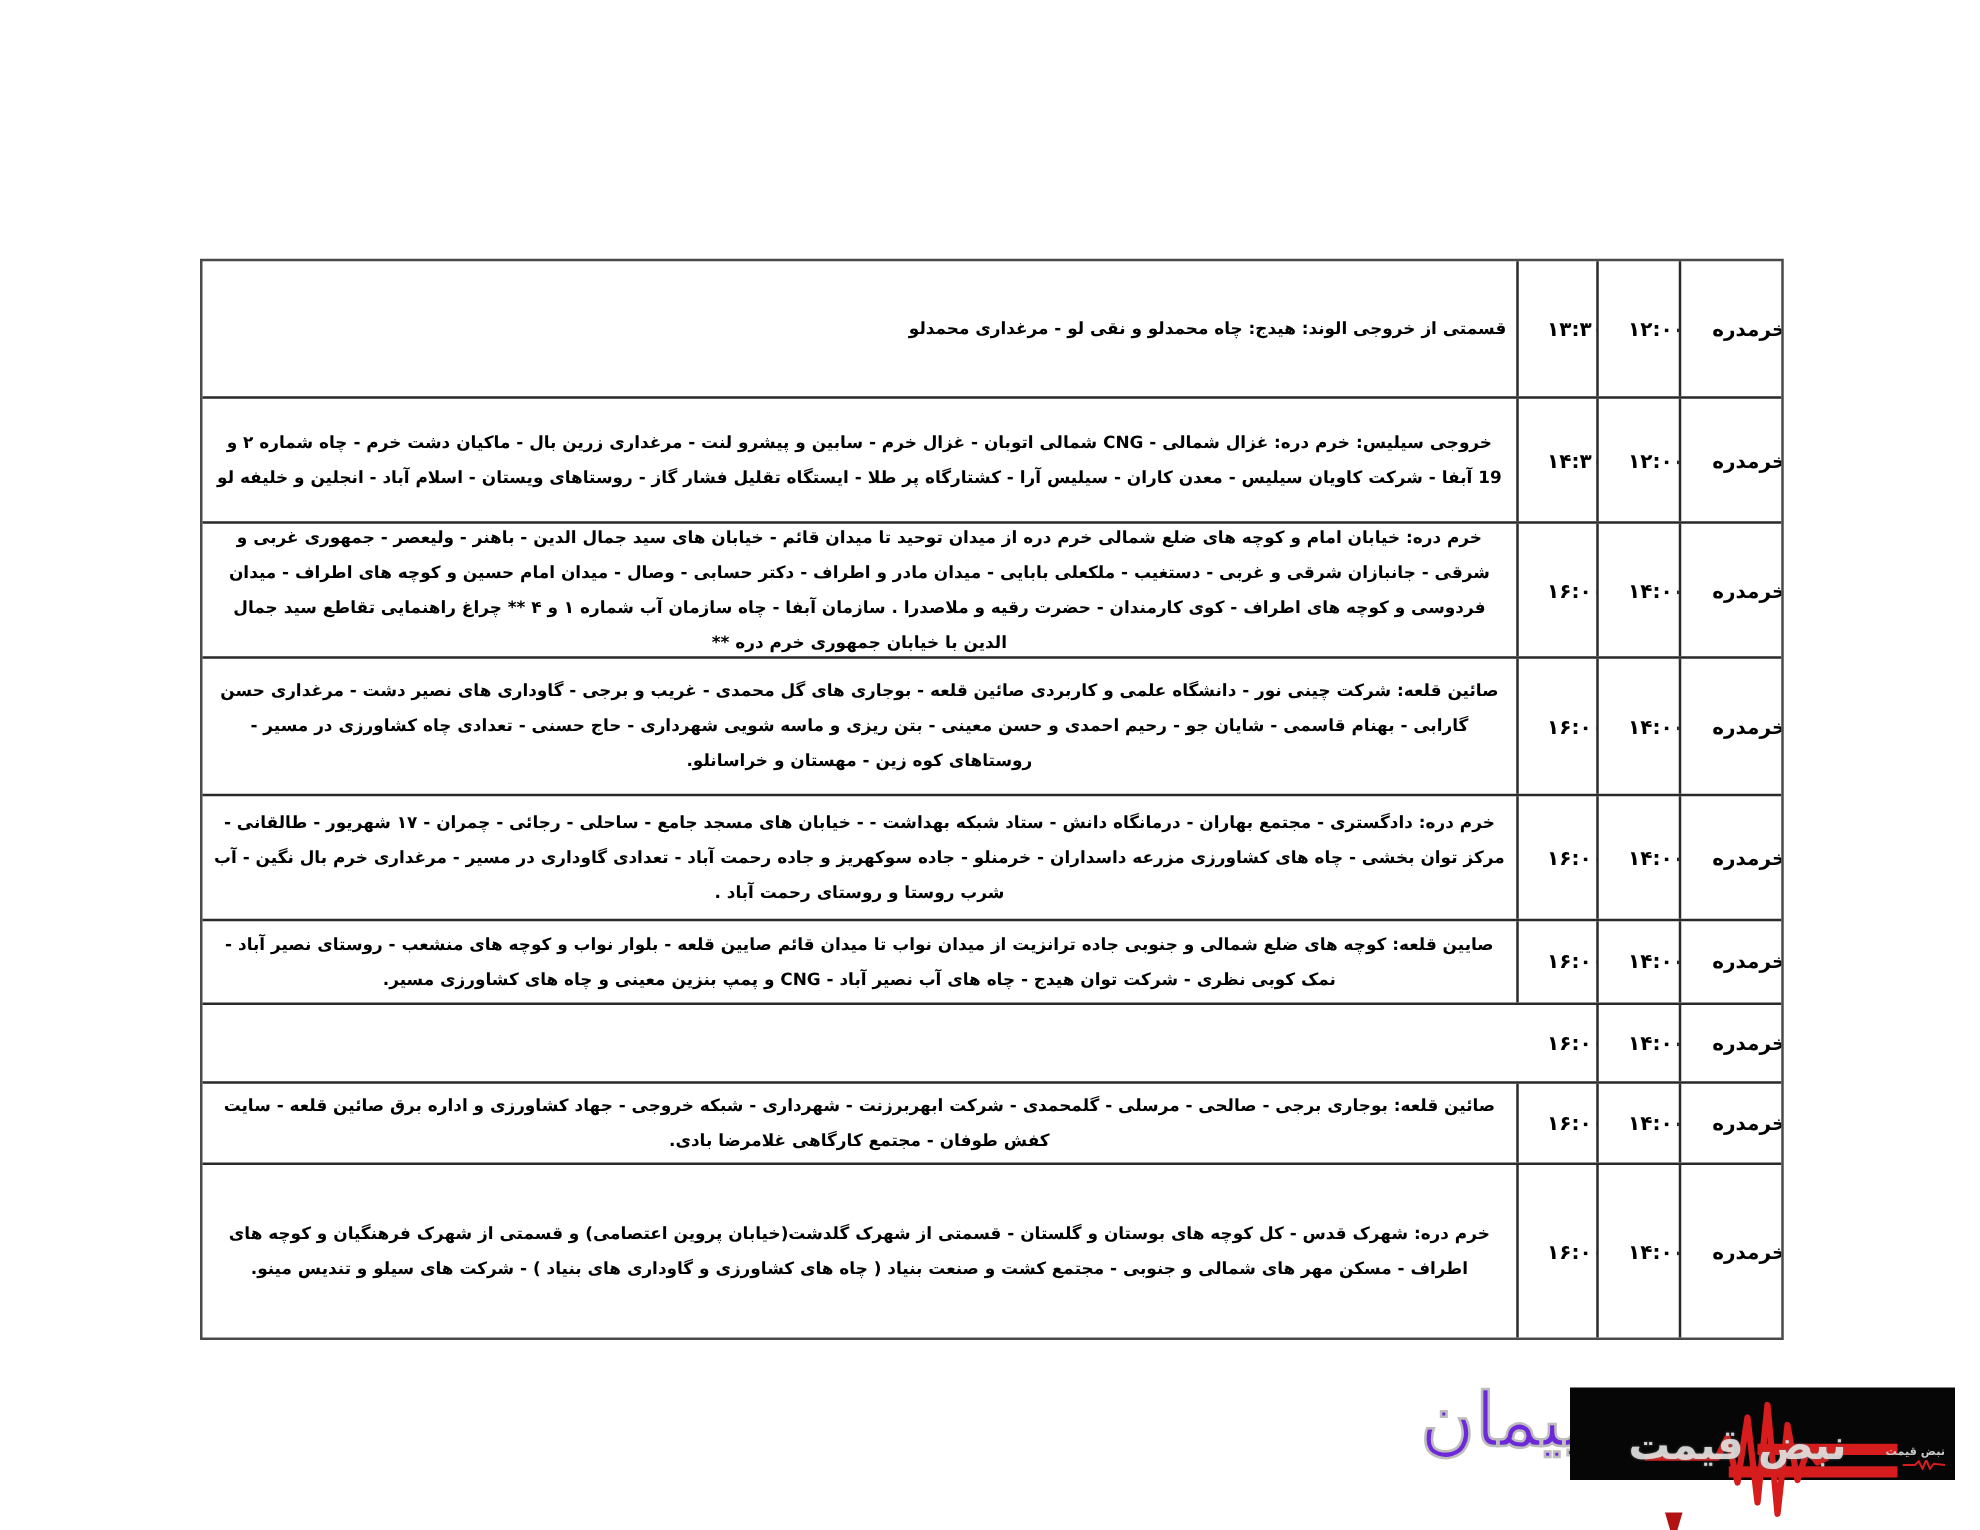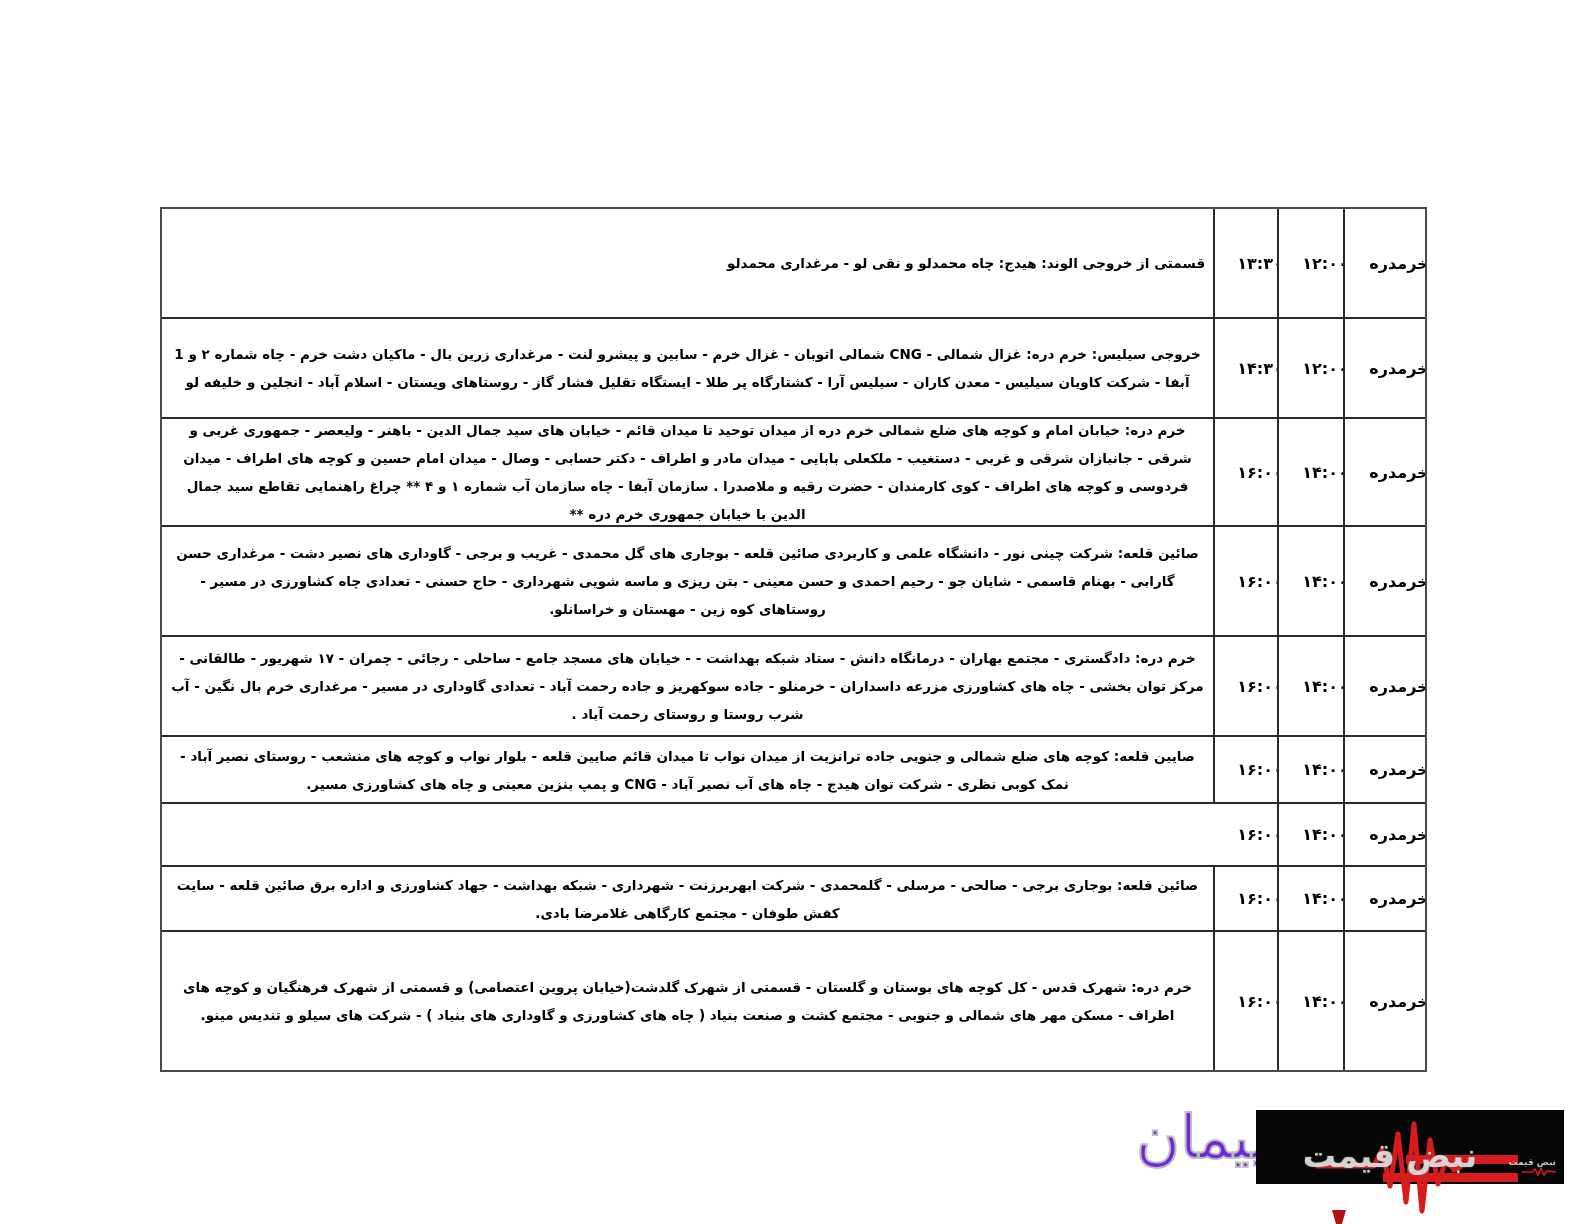--- a/index.html
+++ b/index.html
@@ -62,21 +62,21 @@
     <div class="t-row" style="height: 108px;">
       <div class="cell city-cell">خرمدره</div>
       <div class="cell time-cell">۱۲:۰۰</div>
       <div class="cell time-cell">۱۳:۳۰</div>
       <div class="cell desc-cell" style="text-align: right;">قسمتی از خروجی الوند: هیدج: چاه محمدلو  و نقی لو - مرغداری محمدلو</div>
     </div>
     <div class="t-row" style="height: 100px;">
       <div class="cell city-cell">خرمدره</div>
       <div class="cell time-cell">۱۲:۰۰</div>
       <div class="cell time-cell">۱۴:۳۰</div>
-      <div class="cell desc-cell">خروجی سیلیس: خرم دره: غزال شمالی - CNG شمالی اتوبان - غزال خرم - سابین و پیشرو لنت - مرغداری زرین بال - ماکیان دشت خرم - چاه شماره ۲ و 1 آبفا - شرکت کاویان سیلیس - معدن کاران - سیلیس آرا - کشتارگاه پر طلا - ایستگاه تقلیل فشار گاز - روستاهای ویستان - اسلام آباد - انجلین و خلیفه لو</div>
+      <div class="cell desc-cell">خروجی سیلیس: خرم دره: غزال شمالی - CNG شمالی اتوبان - غزال خرم - سابین و پیشرو لنت - مرغداری زرین بال - ماکیان دشت خرم - چاه شماره ۲ و 19 آبفا - شرکت کاویان سیلیس - معدن کاران - سیلیس آرا - کشتارگاه پر طلا - ایستگاه تقلیل فشار گاز - روستاهای ویستان - اسلام آباد - انجلین و خلیفه لو</div>
     </div>
     <div class="t-row" style="height: 108px;">
       <div class="cell city-cell">خرمدره</div>
       <div class="cell time-cell">۱۴:۰۰</div>
       <div class="cell time-cell">۱۶:۰۰</div>
       <div class="cell desc-cell">خرم دره: خیابان امام و کوچه های ضلع شمالی خرم دره از میدان توحید تا میدان قائم - خیابان های سید جمال الدین - باهنر - ولیعصر - جمهوری غربی و شرقی - جانبازان شرقی و غربی - دستغیب - ملکعلی بابایی - میدان مادر و اطراف - دکتر حسابی - وصال - میدان امام حسین و کوچه های اطراف - میدان فردوسی و کوچه های اطراف - کوی کارمندان - حضرت رقیه  و ملاصدرا . سازمان آبفا - چاه سازمان آب شماره ۱ و ۴ ** چراغ راهنمایی تقاطع سید جمال الدین با خیابان جمهوری خرم دره **</div>
     </div>
     <div class="t-row" style="height: 110px;">
       <div class="cell city-cell">خرمدره</div>
       <div class="cell time-cell">۱۴:۰۰</div>
@@ -97,21 +97,21 @@
     </div>
     <div class="t-row" style="height: 63px;">
       <div class="cell city-cell">خرمدره</div>
       <div class="cell time-cell">۱۴:۰۰</div>
       <div class="cell time-cell">۱۶:۰۰</div>
     </div>
     <div class="t-row" style="height: 65px;">
       <div class="cell city-cell">خرمدره</div>
       <div class="cell time-cell">۱۴:۰۰</div>
       <div class="cell time-cell">۱۶:۰۰</div>
-      <div class="cell desc-cell">صائین قلعه: بوجاری برجی - صالحی - مرسلی - گلمحمدی - شرکت ابهربرزنت - شهرداری - شبکه بهداشت - جهاد کشاورزی و اداره برق صائین قلعه - سایت کفش طوفان - مجتمع کارگاهی غلامرضا بادی.</div>
+      <div class="cell desc-cell">صائین قلعه: بوجاری برجی - صالحی - مرسلی - گلمحمدی - شرکت ابهربرزنت - شهرداری - شبکه خروجی - جهاد کشاورزی و اداره برق صائین قلعه - سایت کفش طوفان - مجتمع کارگاهی غلامرضا بادی.</div>
     </div>
     <div class="t-row" style="height: 140px;">
       <div class="cell city-cell">خرمدره</div>
       <div class="cell time-cell">۱۴:۰۰</div>
       <div class="cell time-cell">۱۶:۰۰</div>
       <div class="cell desc-cell">خرم دره: شهرک قدس - کل کوچه های بوستان و گلستان - قسمتی از شهرک گلدشت(خیابان پروین اعتصامی) و قسمتی از شهرک فرهنگیان و کوچه های اطراف - مسکن مهر های شمالی و جنوبی - مجتمع کشت و صنعت بنیاد ( چاه های کشاورزی و گاوداری های بنیاد ) - شرکت های سیلو و تندیس مینو.</div>
     </div>
   </div>
 
 <div class="watermark">پیمان</div>

